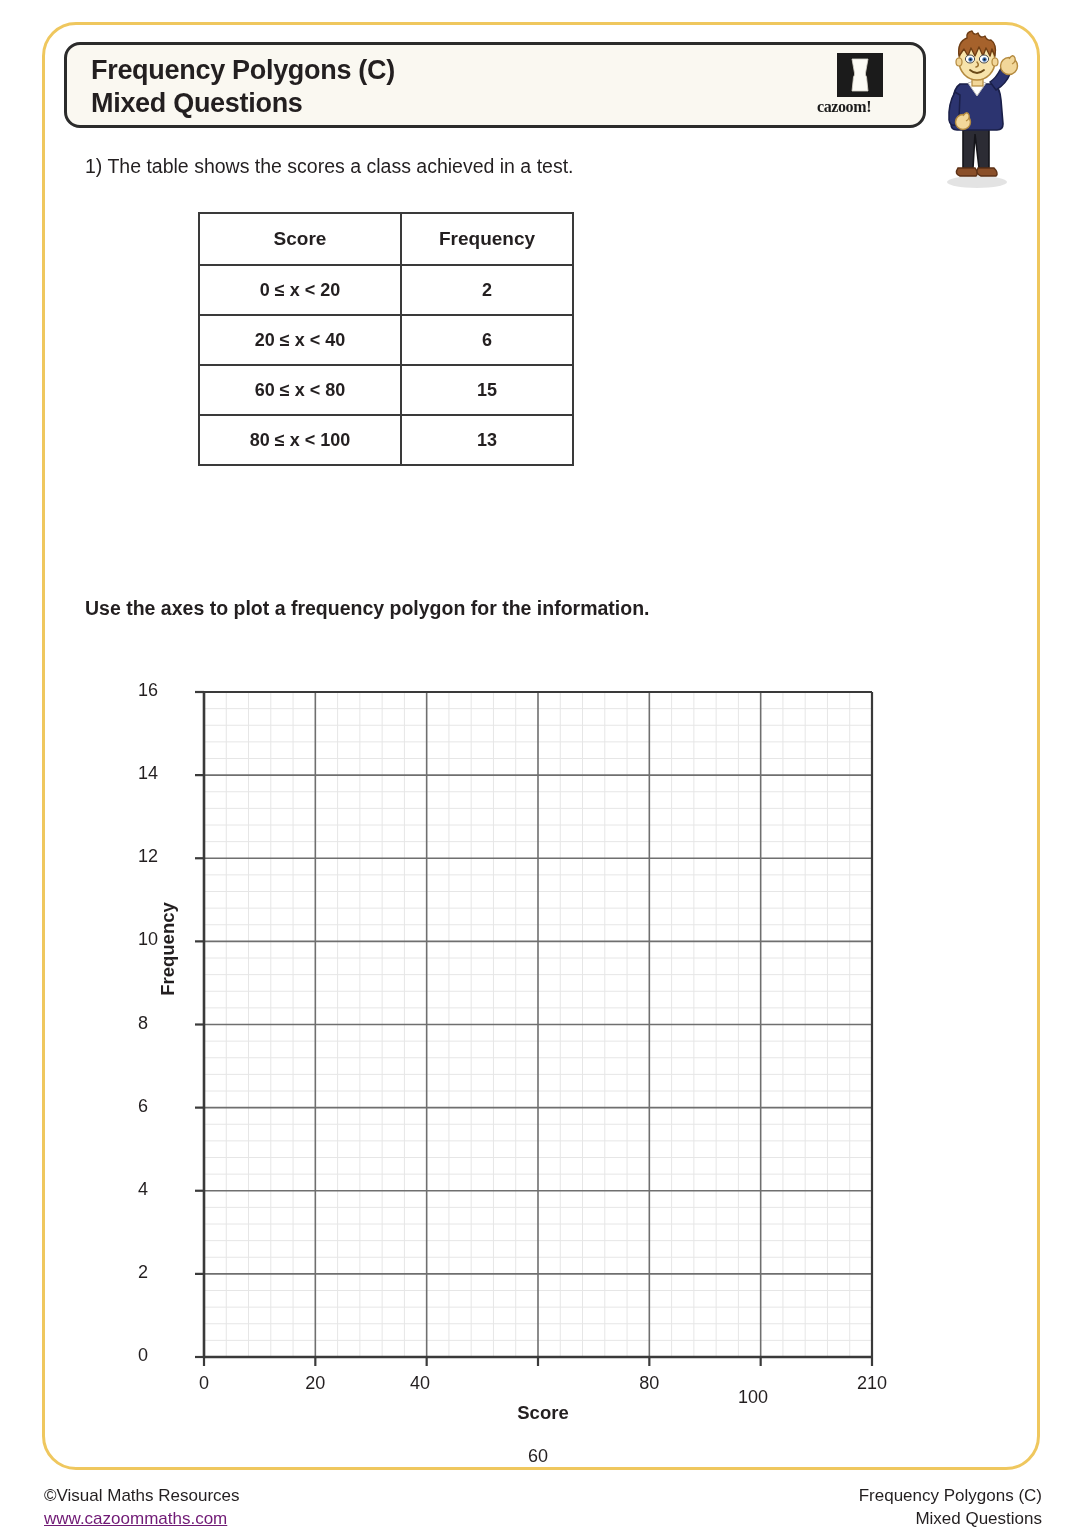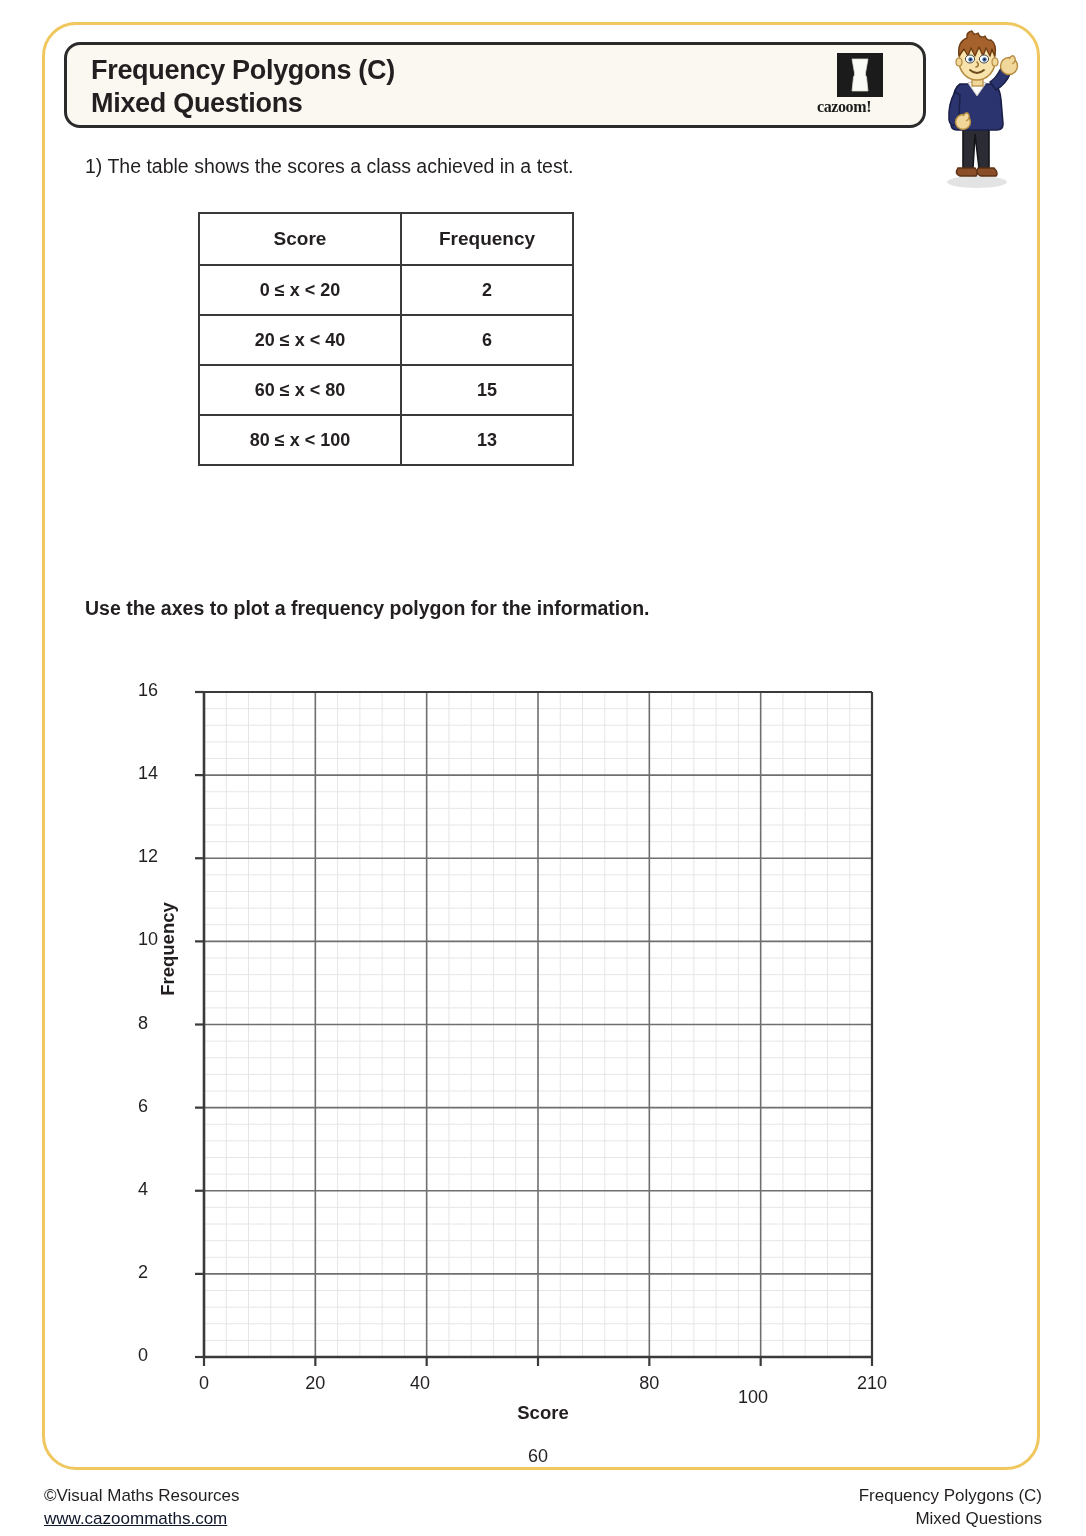--- a/index.html
+++ b/index.html
@@ -168,21 +168,21 @@
   
   #footer-left {
     position: absolute;
     left: 44px;
     top: 1484px;
     font-size: 17px;
     line-height: 23px;
     color: #231f20;
   }
   #footer-url {
-    color: #0f172a;
+    color: #701a75;
     text-decoration: underline;
     display: block;
   }
   #footer-right {
     position: absolute;
     right: 44px;
     top: 1484px;
     font-size: 17px;
     line-height: 23px;
     text-align: right;

